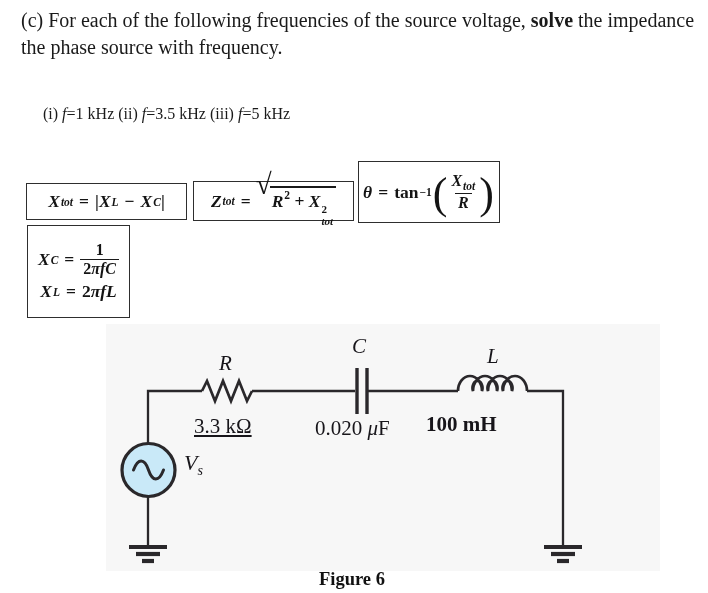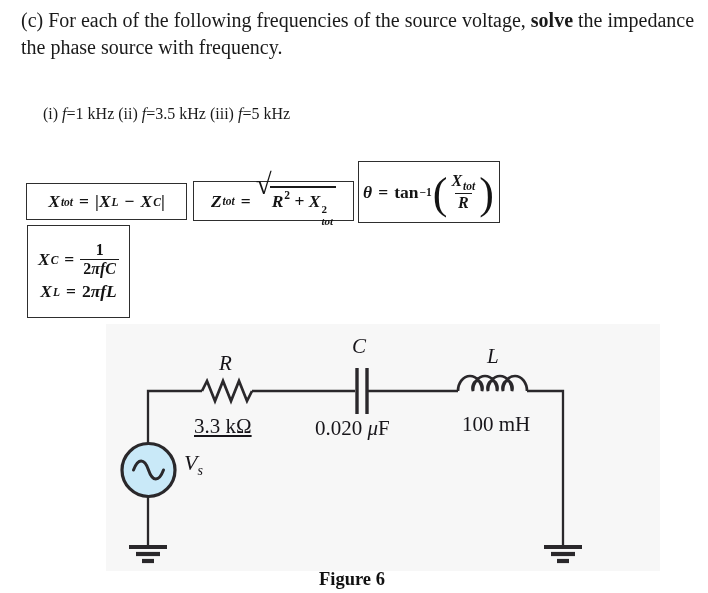--- a/index.html
+++ b/index.html
@@ -47,21 +47,21 @@
 
   
   svg.circuit{position:absolute;left:0;top:0;}
   .clabel{position:absolute;font-size:21px;white-space:nowrap;color:#17151a;}
   .it{font-style:italic;}
   .lab-r{left:219px;top:351px;}
   .lab-c{left:352px;top:334px;}
   .lab-l{left:487px;top:344px;}
   .val-r{left:194px;top:414px;text-decoration:underline;}
   .val-c{left:315px;top:416px;}
-  .val-l{left:462px;top:412px;}
+  .val-l{left:426px;top:412px;font-weight:bold;}
   .lab-vs{left:184px;top:450px;font-size:22px;text-align:right;}
   .lab-vs .vsub{font-size:14px;font-style:italic;vertical-align:-5px;}
   .caption{position:absolute;left:282px;top:569px;width:140px;text-align:center;font-weight:bold;font-size:18.5px;color:#111;}
 </style>
 </head>
 <body>
 
 <div class="page">
 
   <div class="para">

